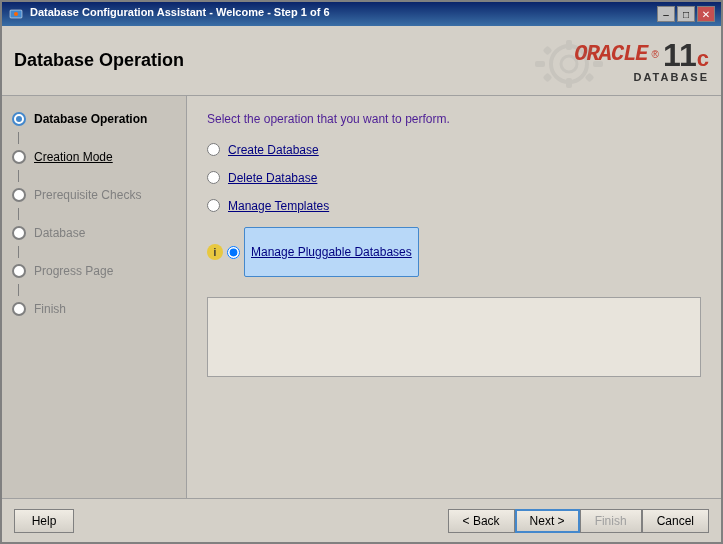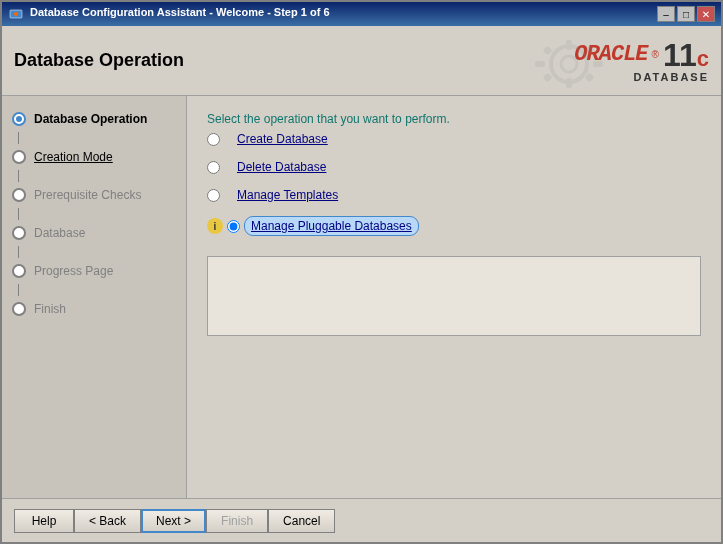--- a/index.html
+++ b/index.html
@@ -179,32 +179,32 @@
       background: #808080;
       margin-left: 16px;
     }
     .main-content {
       flex: 1;
       padding: 16px 20px;
       background: #d4d0c8;
       overflow-y: auto;
     }
     .instruction-text {
-      margin-bottom: 6px;
-      color: #0f766e;
+      margin-bottom: 17px;
+      color: #4c1d95;
     }
     .radio-group {
       display: flex;
       flex-direction: column;
       gap: 14px;
     }
     .radio-item {
       display: flex;
-      align-items: flex-end;
-      gap: 17px;
+      align-items: flex-start;
+      gap: 8px;
     }
     .radio-item input[type="radio"] {
       margin: 0;
       cursor: pointer;
     }
     .radio-label {
       color: #000080;
       text-decoration: underline;
       cursor: pointer;
     }
@@ -222,34 +222,34 @@
       align-items: center;
       justify-content: center;
       font-size: 10px;
       font-weight: bold;
       color: #333;
       flex-shrink: 0;
     }
     .radio-selected-highlight {
       background: #b8d8f8;
       border: 1px solid #4488cc;
-      padding: 2px 6px;
-      border-radius: 9px;
+      padding: 17px 6px;
+      border-radius: 2px;
     }
     .description-box {
       margin-top: 20px;
       background: #e8e4dc;
       border: 1px solid #a0a0a0;
       height: 80px;
       padding: 8px;
     }
     .footer {
       display: flex;
       align-items: center;
-      justify-content: flex-start;
+      justify-content: space-between;
       padding: 8px 12px;
       background: #d4d0c8;
       border-top: 1px solid #a0a0a0;
       height: 44px;
       flex-shrink: 0;
     }
     .footer-btn {
       padding: 4px 14px;
       background: linear-gradient(to bottom, #f0ece4, #d4d0c8);
       border: 1px solid #808080;

